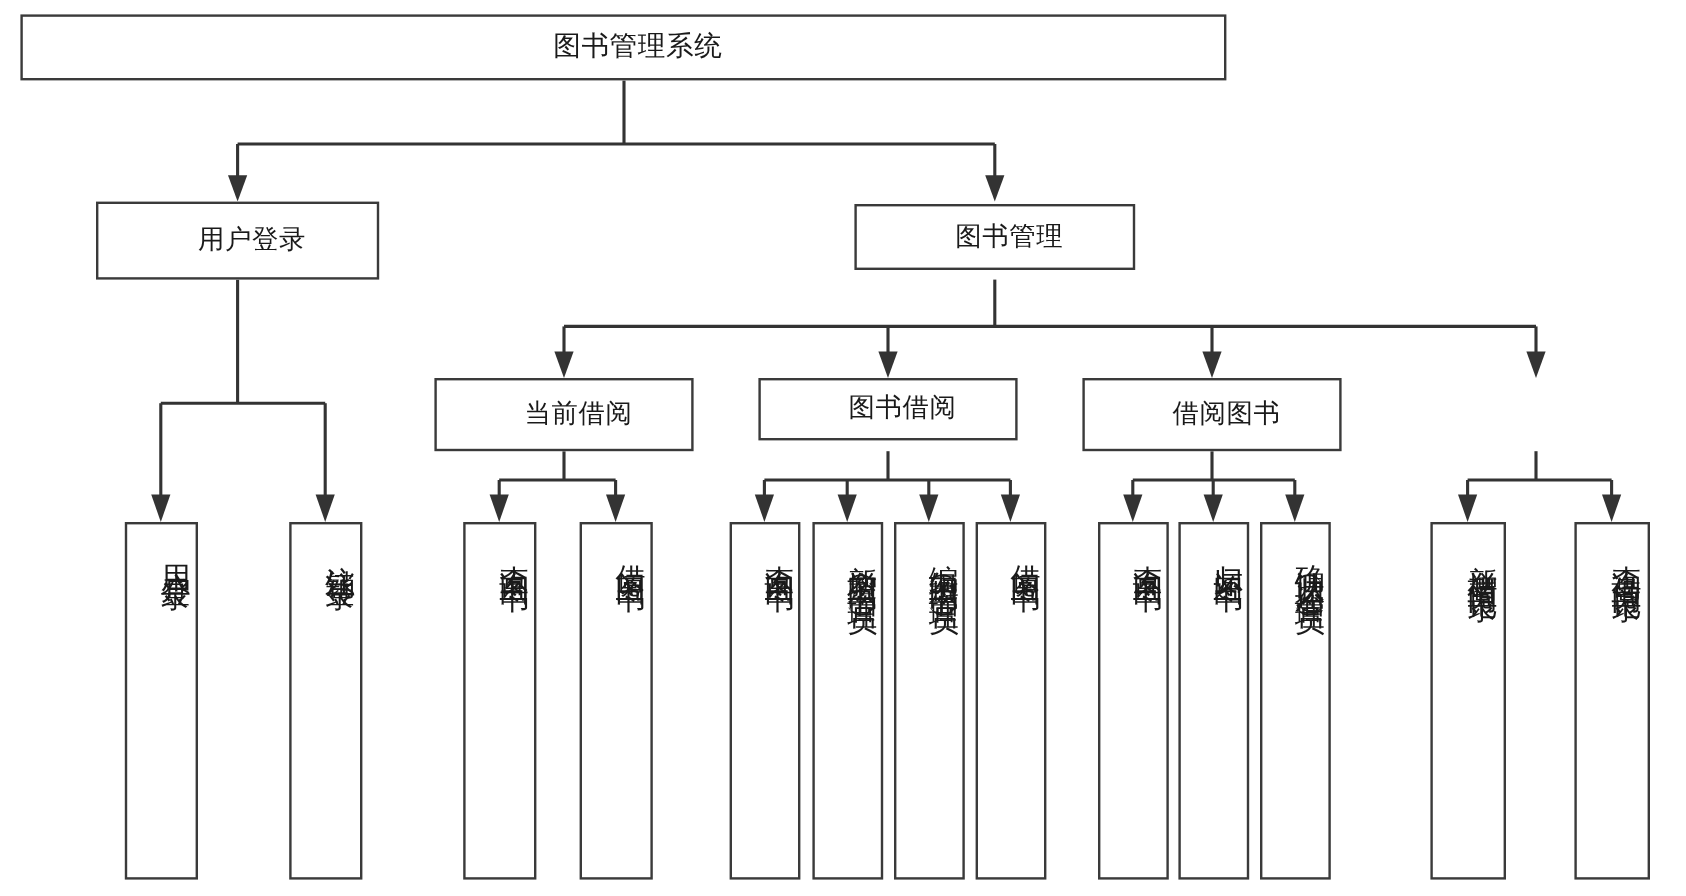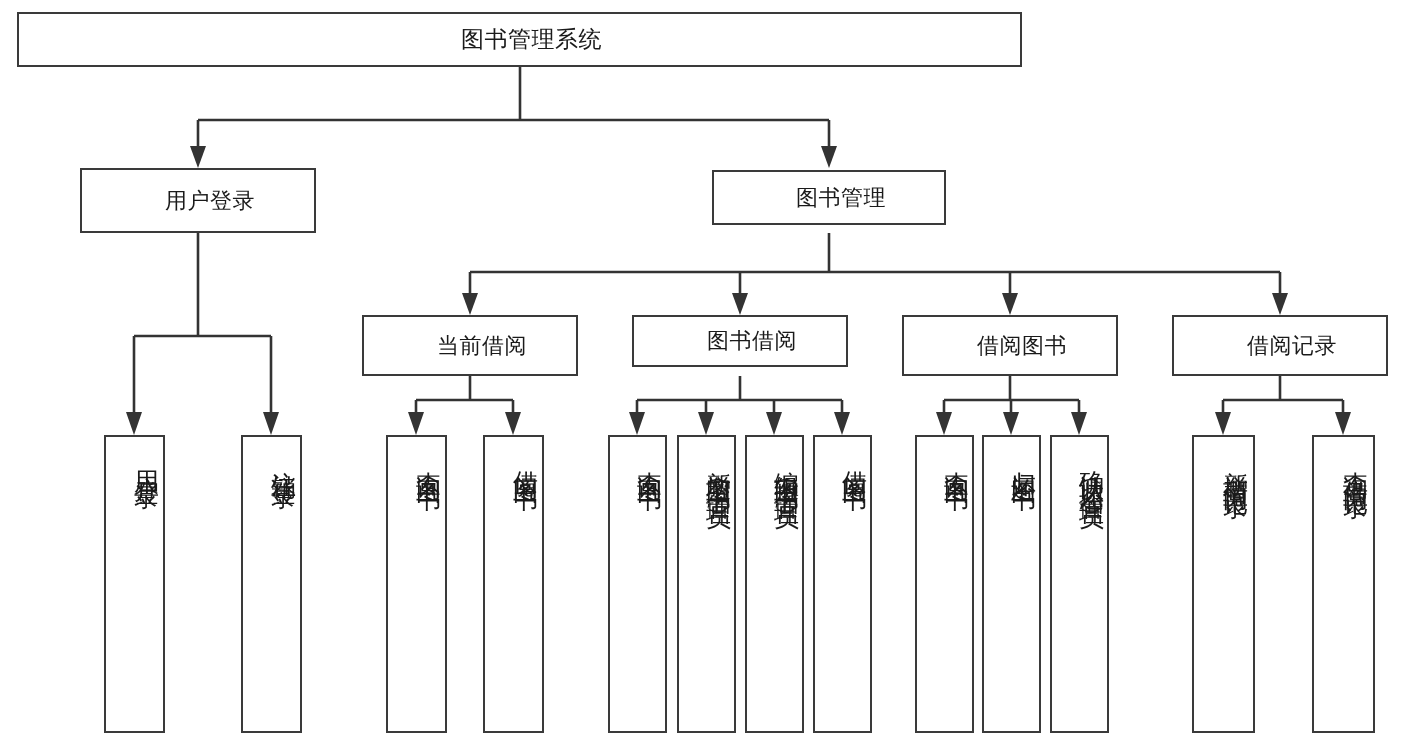--- a/index.html
+++ b/index.html
@@ -180,23 +180,20 @@
   </div>
 
   <div class="node branch" style="left:632px; top:315px; width:216px; height:52px;">
     <span class="node-label">图书借阅</span>
   </div>
 
   <div class="node branch" style="left:902px; top:315px; width:216px; height:61px;">
     <span class="node-label">借阅图书</span>
   </div>
 
-  <div class="node branch" style="left:1172px; top:315px; width:216px; height:61px;">
-    <span class="node-label">借阅记录</span>
-  </div>
 
   <div class="node leaf" style="left:104px; top:435px; width:61px; height:298px;">
     <span class="node-label">用户登录</span>
   </div>
 
   <div class="node leaf" style="left:241px; top:435px; width:61px; height:298px;">
     <span class="node-label">注销登录</span>
   </div>
 
   <div class="node leaf" style="left:386px; top:435px; width:61px; height:298px;">

